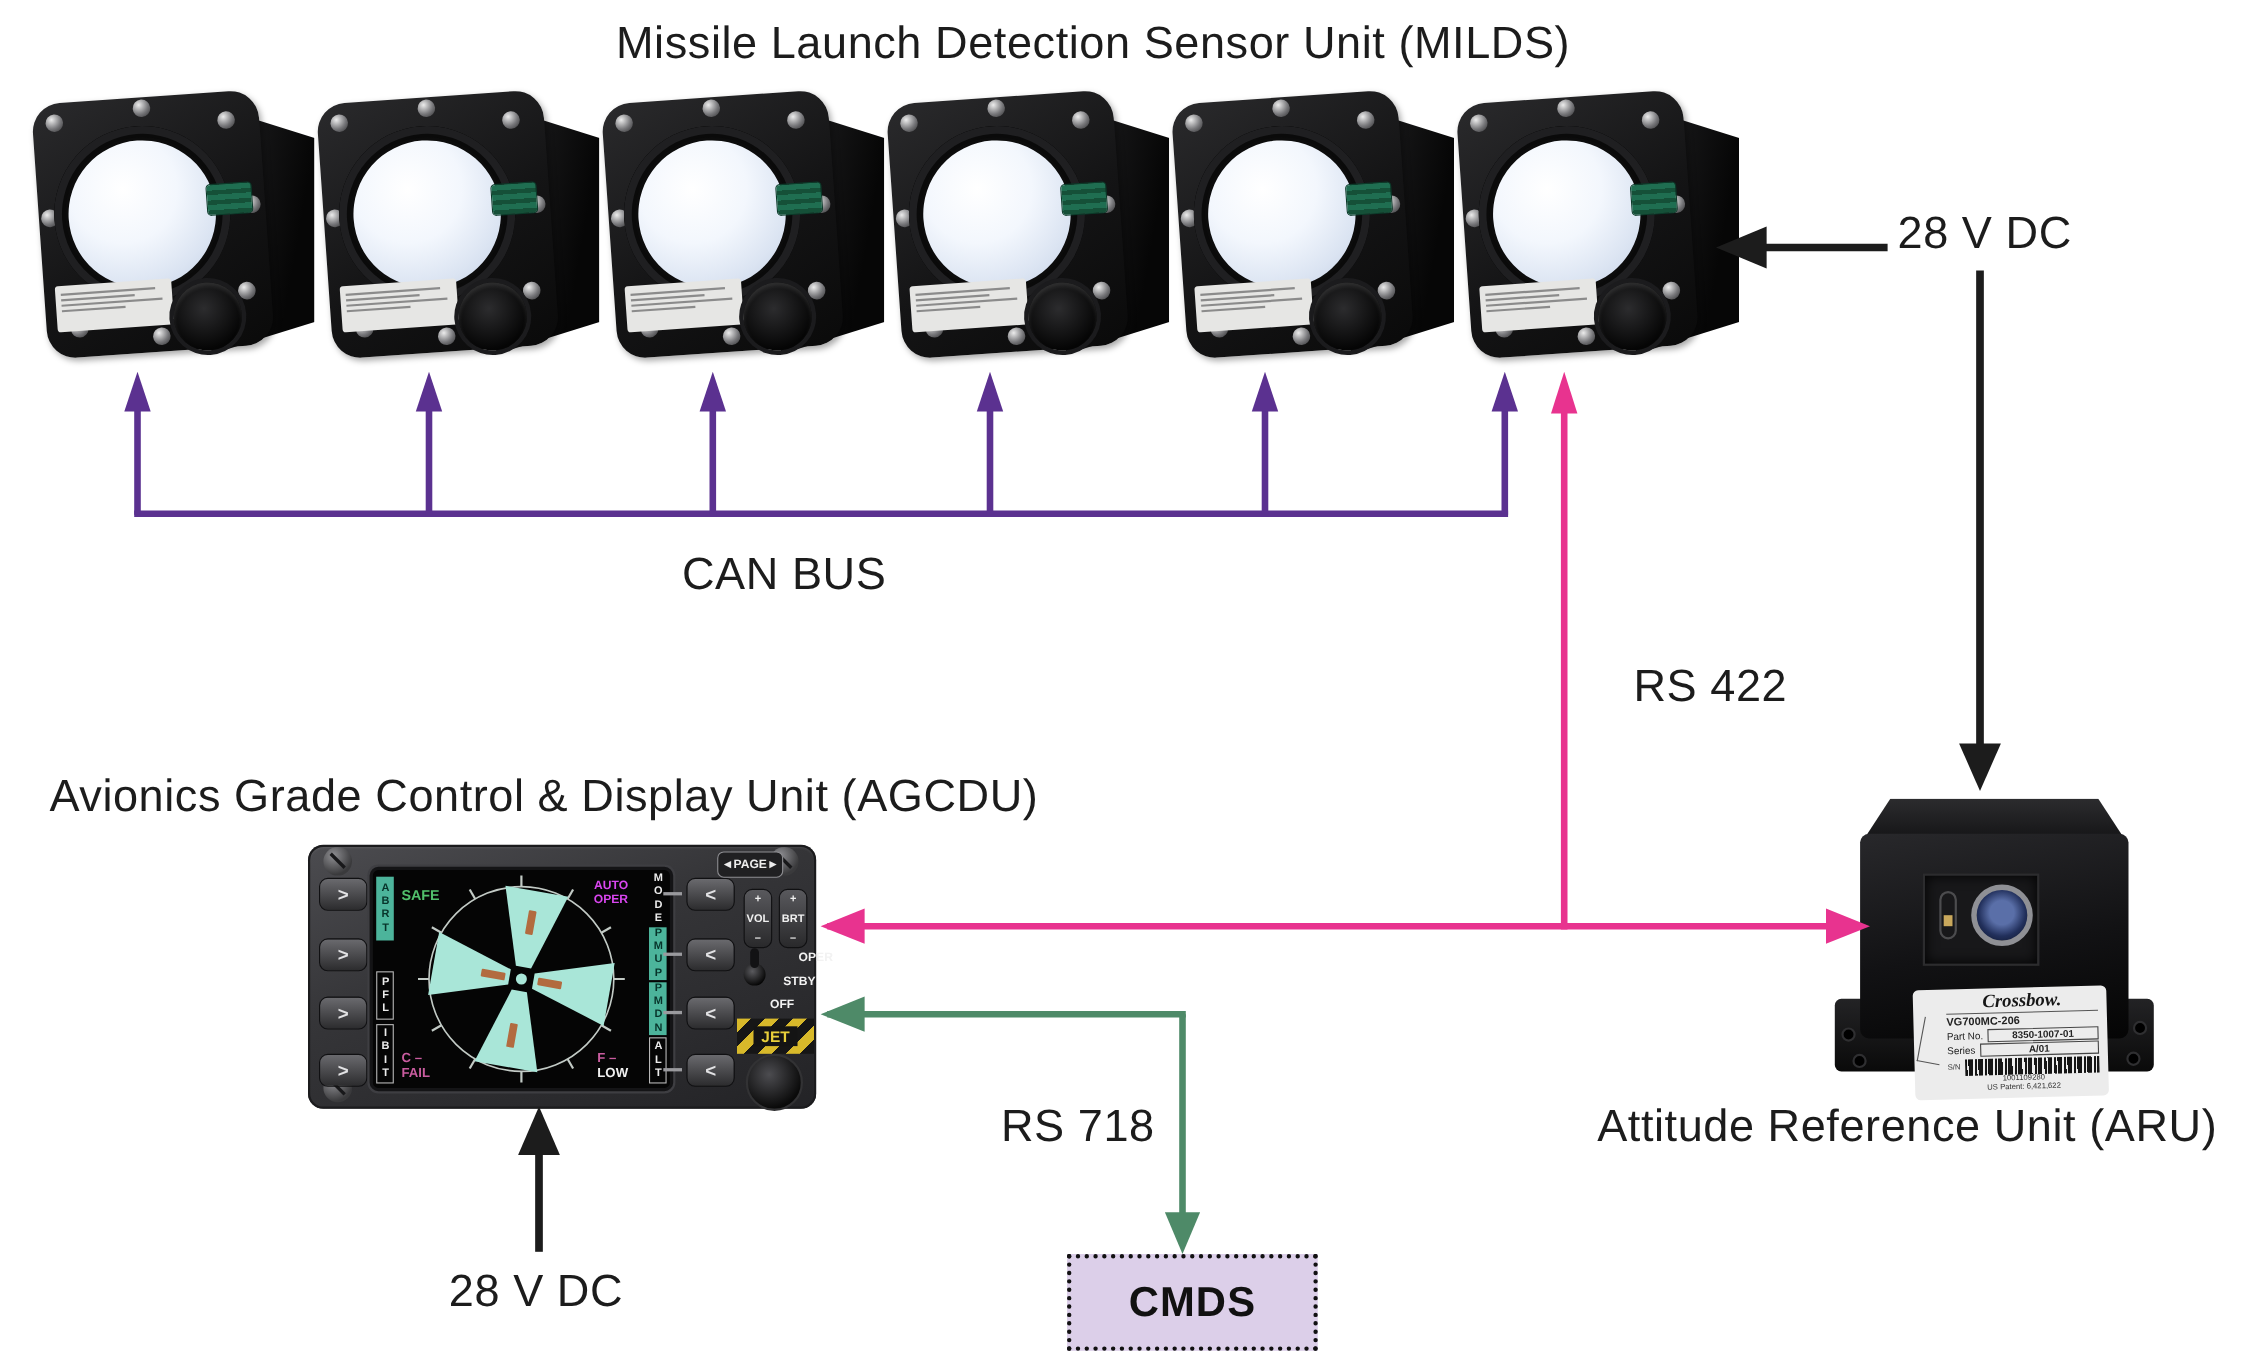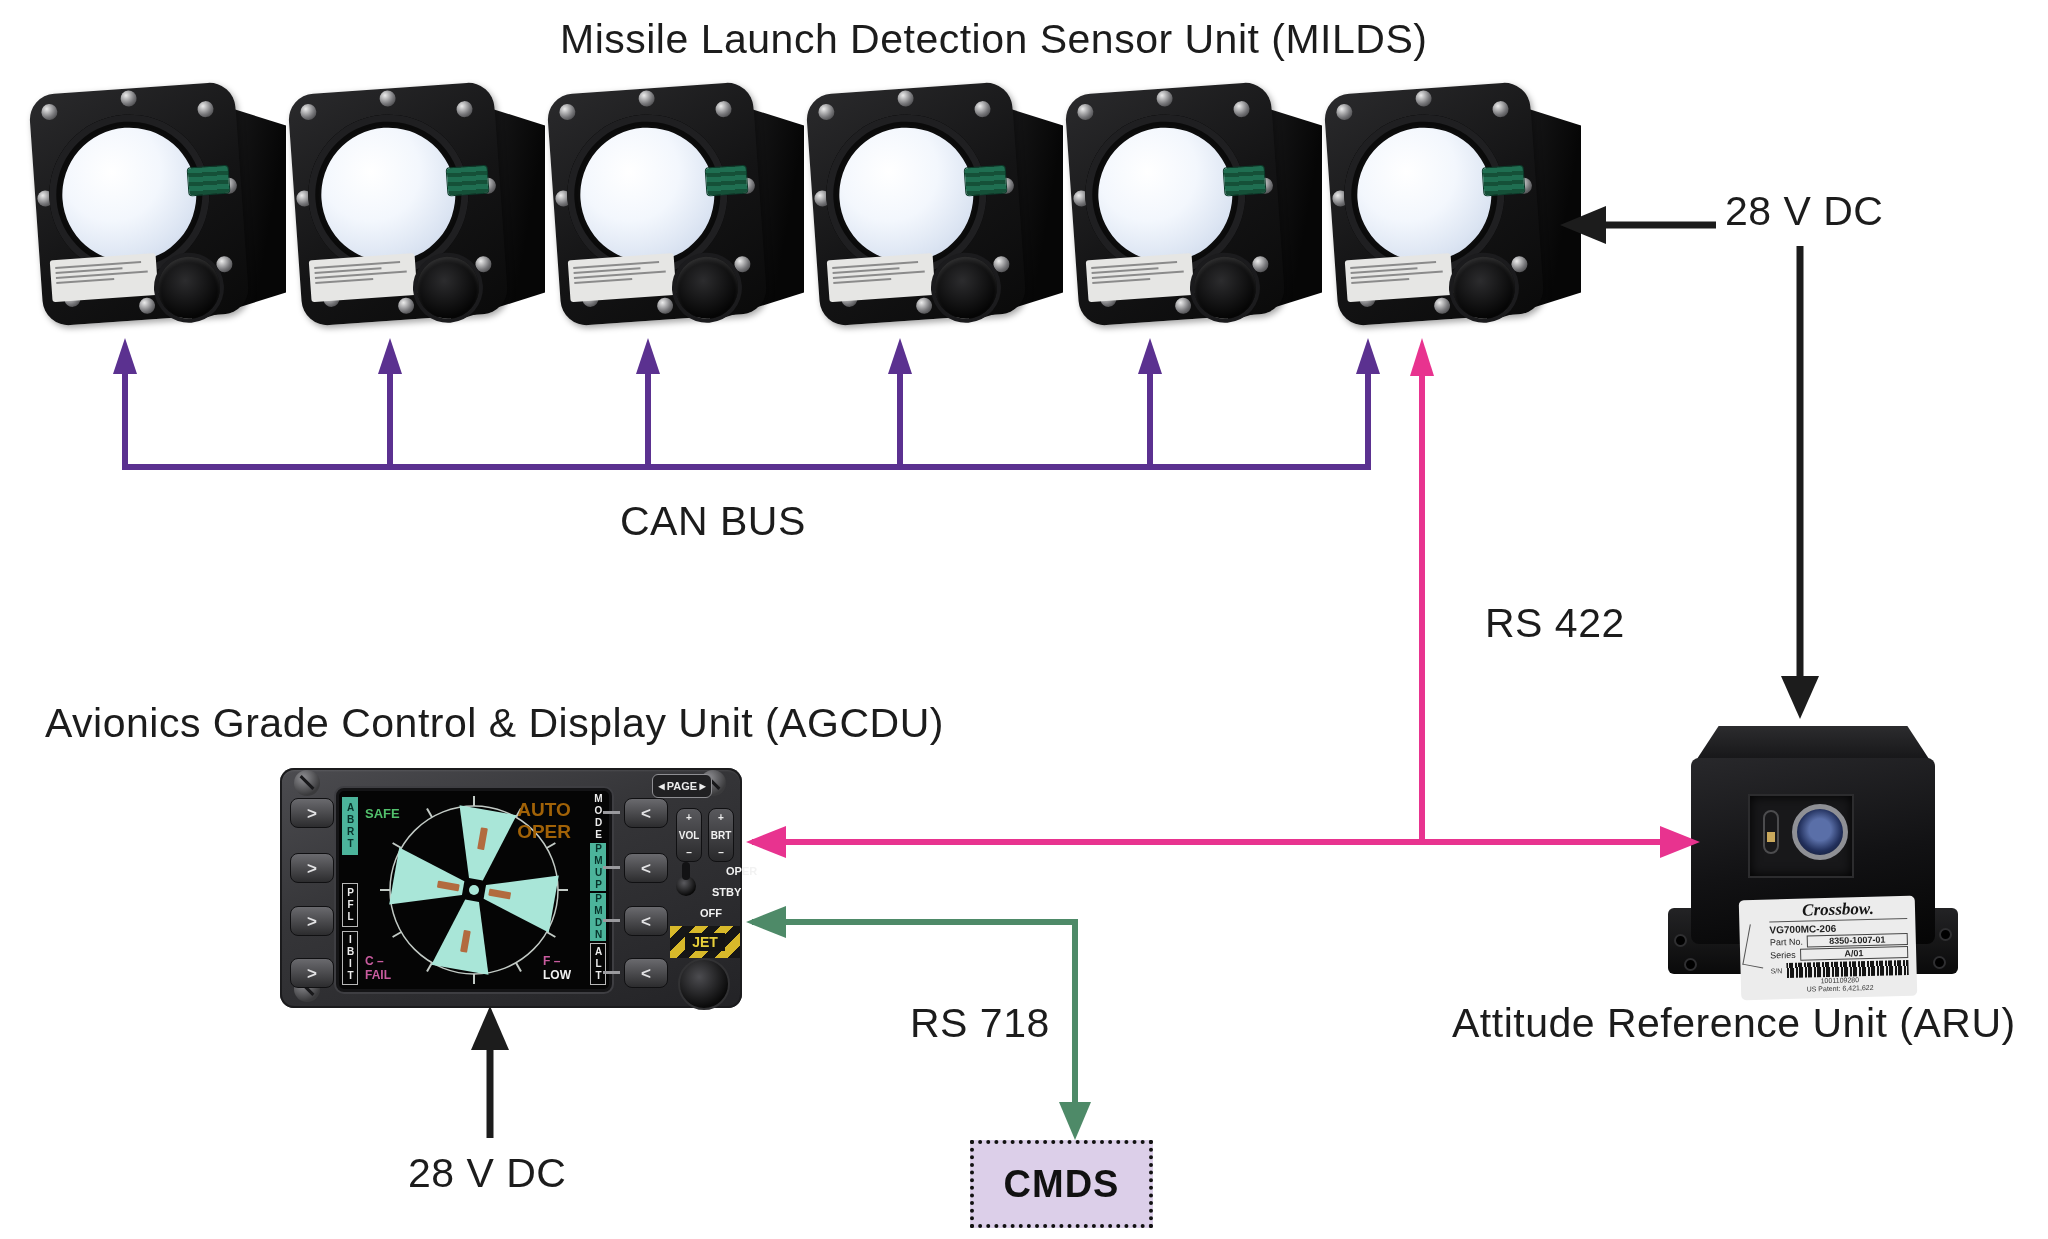--- a/index.html
+++ b/index.html
@@ -104,21 +104,21 @@
   .aru-label .val{border:1px solid #444;flex:1;text-align:center;font-weight:bold;}
   .aru-label .snrow{display:flex;gap:4px;align-items:center;margin-top:2px;}
   .aru-label .sn{font-size:7px;color:#333;}
   .aru-label .barcode{flex:1;height:15px;
     background:repeating-linear-gradient(90deg,#141414 0 2px,#ececec 2px 3px,#141414 3px 7px,#ececec 7px 9px);}
   .aru-label .tiny{font-size:7px;text-align:center;color:#333;line-height:1.2;}
   .axes{position:absolute;left:6px;top:26px;width:20px;height:40px;border-left:1px solid #555;
     border-bottom:1px solid #555;transform:rotate(12deg);}
 
   
-  .cmds{position:absolute;left:970px;top:1140px;width:183px;height:88px;background:#dccfe9;
+  .cmds{position:absolute;left:970px;top:1140px;width:228px;height:88px;background:#dccfe9;
     border:4px dotted #111;box-sizing:border-box;display:flex;align-items:center;justify-content:center;
     z-index:4;}
   .cmds span{font-size:38px;font-weight:bold;letter-spacing:1px;color:#111;}
 </style>
 </head>
 <body>
 
 <div class="stage">
 
   <svg class="wires" width="2048" height="1239" viewBox="0 0 2048 1239">
@@ -365,21 +365,21 @@
             </g>
           <g transform="rotate(280 111 97)">
               <path d="M104,86 L82,16 L140,16 L118,86 Z"></path>
               <rect x="107" y="60" width="7" height="22" fill="#b26b3f" rx="1"></rect>
             </g>
         </g>
         <circle cx="111" cy="97" r="5" fill="#a9e6d8"></circle>
       </svg>
       <div class="vtext teal" style="left:3px;top:6px;height:58px;">ABRT</div>
       <div class="scr-txt" style="left:26px;top:16px;font-size:13px;color:#52c06c;">SAFE</div>
-      <div class="scr-txt" style="right:38px;top:8px;font-size:19px;color:#a16207;text-align:center;">
+      <div class="scr-txt" style="right:38px;top:8px;font-size:11px;color:#d946ef;text-align:right;">
         <div>AUTO</div>
         <div>OPER</div>
       </div>
       <div class="vtext wv" style="right:3px;top:2px;height:48px;">MODE</div>
       <div class="vtext teal" style="right:3px;top:52px;height:48px;">PMUP</div>
       <div class="vtext teal" style="right:3px;top:102px;height:48px;">PMDN</div>
       <div class="vtext wv boxed" style="right:3px;top:152px;height:42px;">ALT</div>
       <div class="vtext wv boxed" style="left:3px;top:92px;height:44px;">PFL</div>
       <div class="vtext wv boxed" style="left:3px;top:140px;height:54px;">IBIT</div>
       <div class="scr-txt" style="left:26px;bottom:6px;font-size:12px;color:#c95c9f;">

